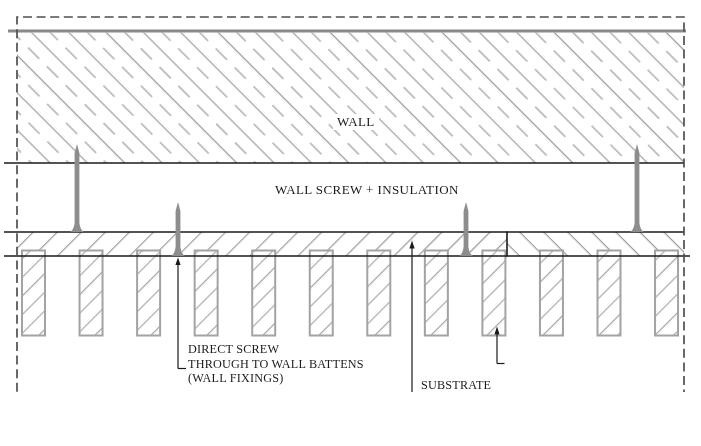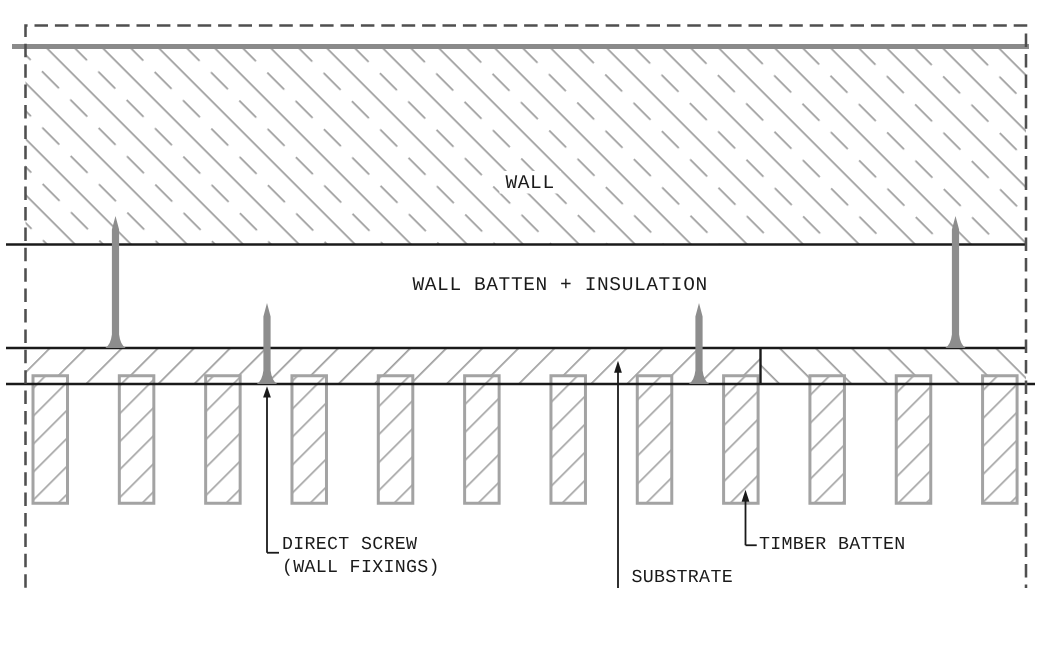--- a/index.html
+++ b/index.html
@@ -1,20 +1,20 @@
 <!DOCTYPE html>
 <html><head>
 <meta charset="utf-8">
 <style>
   html,body{margin:0;padding:0;background:#ffffff;}
   .canvas{
     position:relative;
     width:701px;height:392px;
     background:#ffffff;
-    font-family:Liberation Mono, monospace;
+    font-family:Liberation Serif, serif;
     overflow:hidden;
   }
   .canvas svg{position:absolute;left:0;top:0;}
   .zone-label{
     position:absolute;
     color:#1a1a1a;
     font-size:13px;
     letter-spacing:0.4px;
     background:#ffffff;
     padding:0 4px;
@@ -23,21 +23,21 @@
   .leader-label{
     position:absolute;
     color:#1a1a1a;
     font-size:12.2px;
     letter-spacing:0.2px;
     white-space:nowrap;
     line-height:14.7px;
   }
   #wall-label{left:333px;top:114px;}
   #wbi-label{left:271px;top:182px;}
-  #direct-screw-label{left:188px;top:356px;}
+  #direct-screw-label{left:188px;top:342px;}
   #substrate-label{left:421px;top:378px;}
   #timber-batten-label{left:506px;top:356px;}
 </style>
 </head>
 <body>
 
 <div class="canvas">
 
   <svg width="701" height="446" viewBox="0 0 701 446">
     <defs>
@@ -110,24 +110,24 @@
     </g>
 
     <line x1="8" y1="31" x2="686" y2="31" stroke="#8a8a8a" stroke-width="3.2"></line>
 
     <path d="M 17 419 L 17 17 L 684 17 L 684 419" fill="none" stroke="#4f4f4f" stroke-width="1.7" stroke-dasharray="9 4.6"></path>
     <line x1="17" y1="419" x2="684" y2="419" stroke="#757575" stroke-width="2" stroke-dasharray="5.5 3"></line>
   </svg>
 
   <div class="zone-label" id="wall-label">WALL</div>
 
-  <div class="zone-label" id="wbi-label">WALL BATTEN + INSULATION</div>
+  <div class="zone-label" id="wbi-label">WALL SCREW + INSULATION</div>
 
   <div class="leader-label" id="direct-screw-label">
     <div>DIRECT SCREW</div>
+    <div>THROUGH TO WALL BATTENS</div>
     <div>(WALL FIXINGS)</div>
   </div>
 
   <div class="leader-label" id="substrate-label">SUBSTRATE</div>
 
-  <div class="leader-label" id="timber-batten-label">TIMBER BATTEN</div>
 
 </div>
 
 </body></html>

